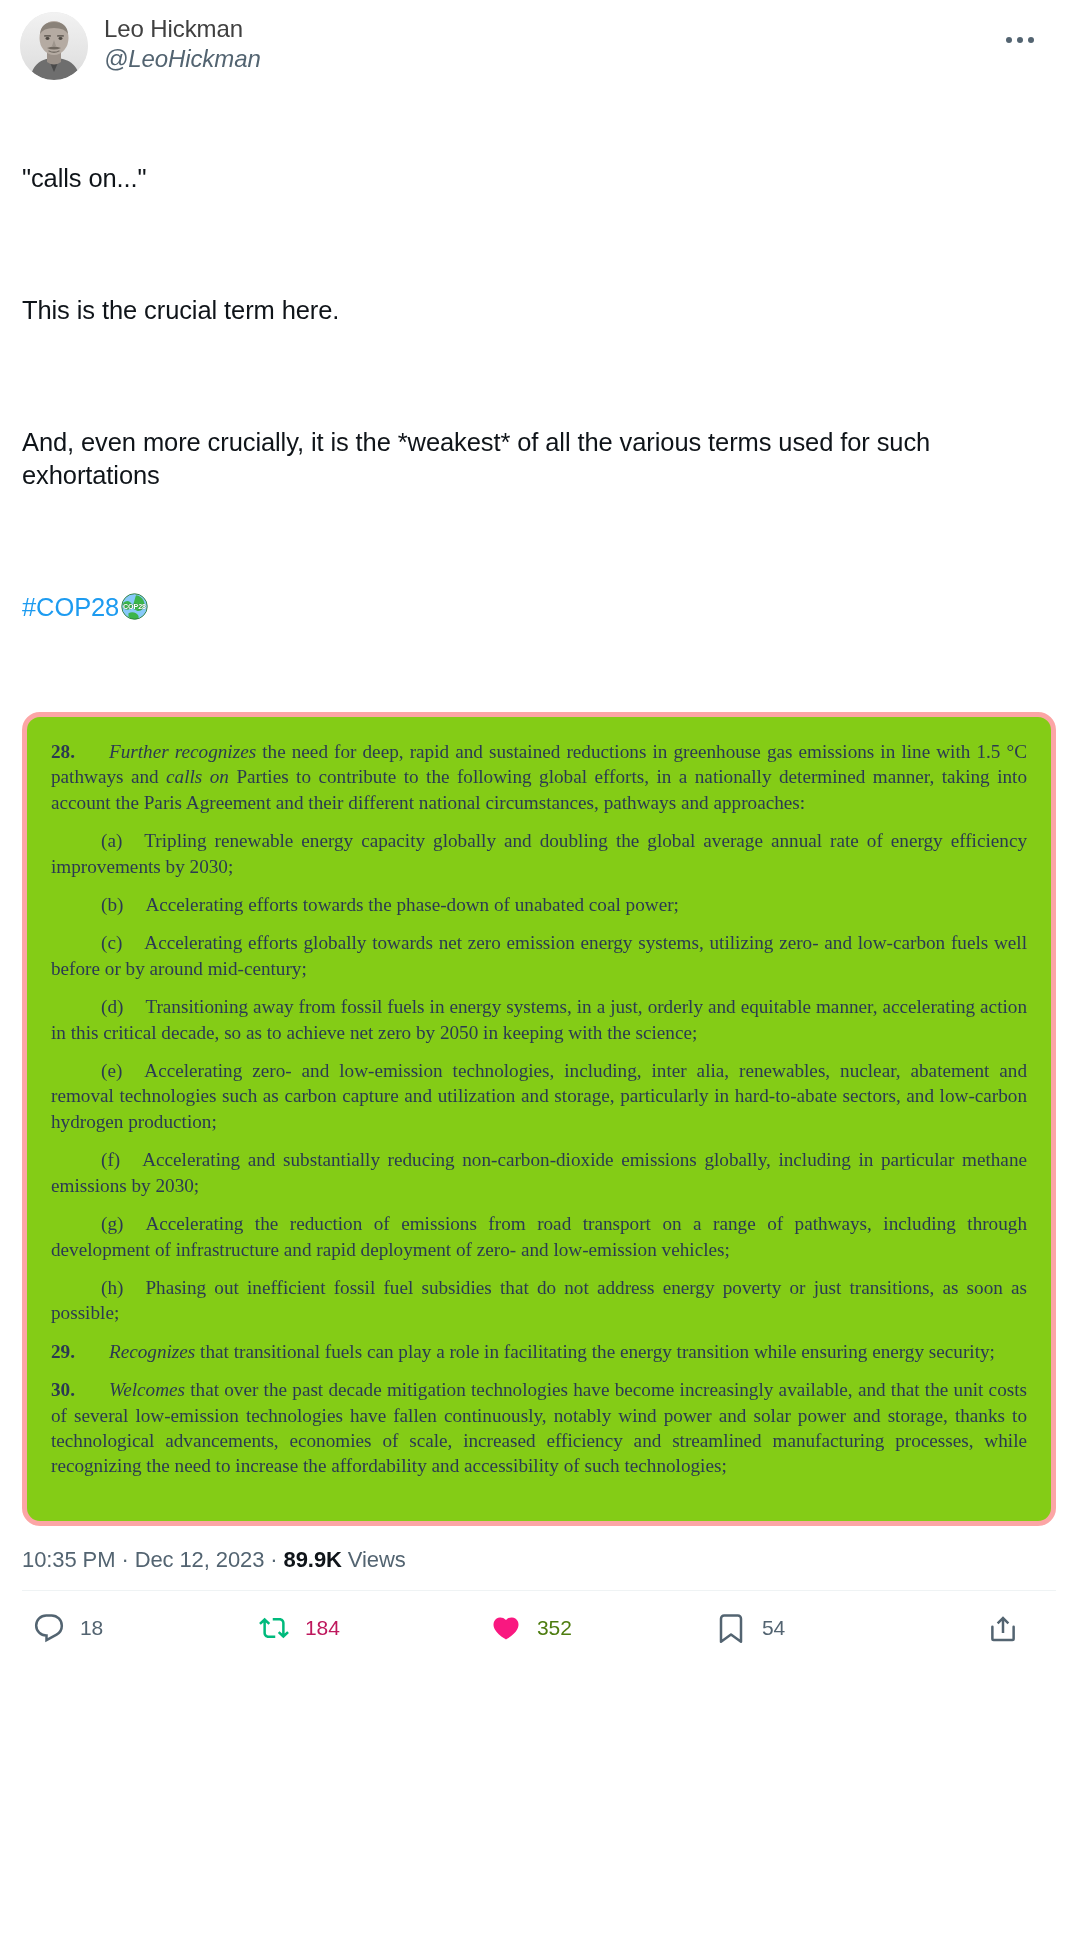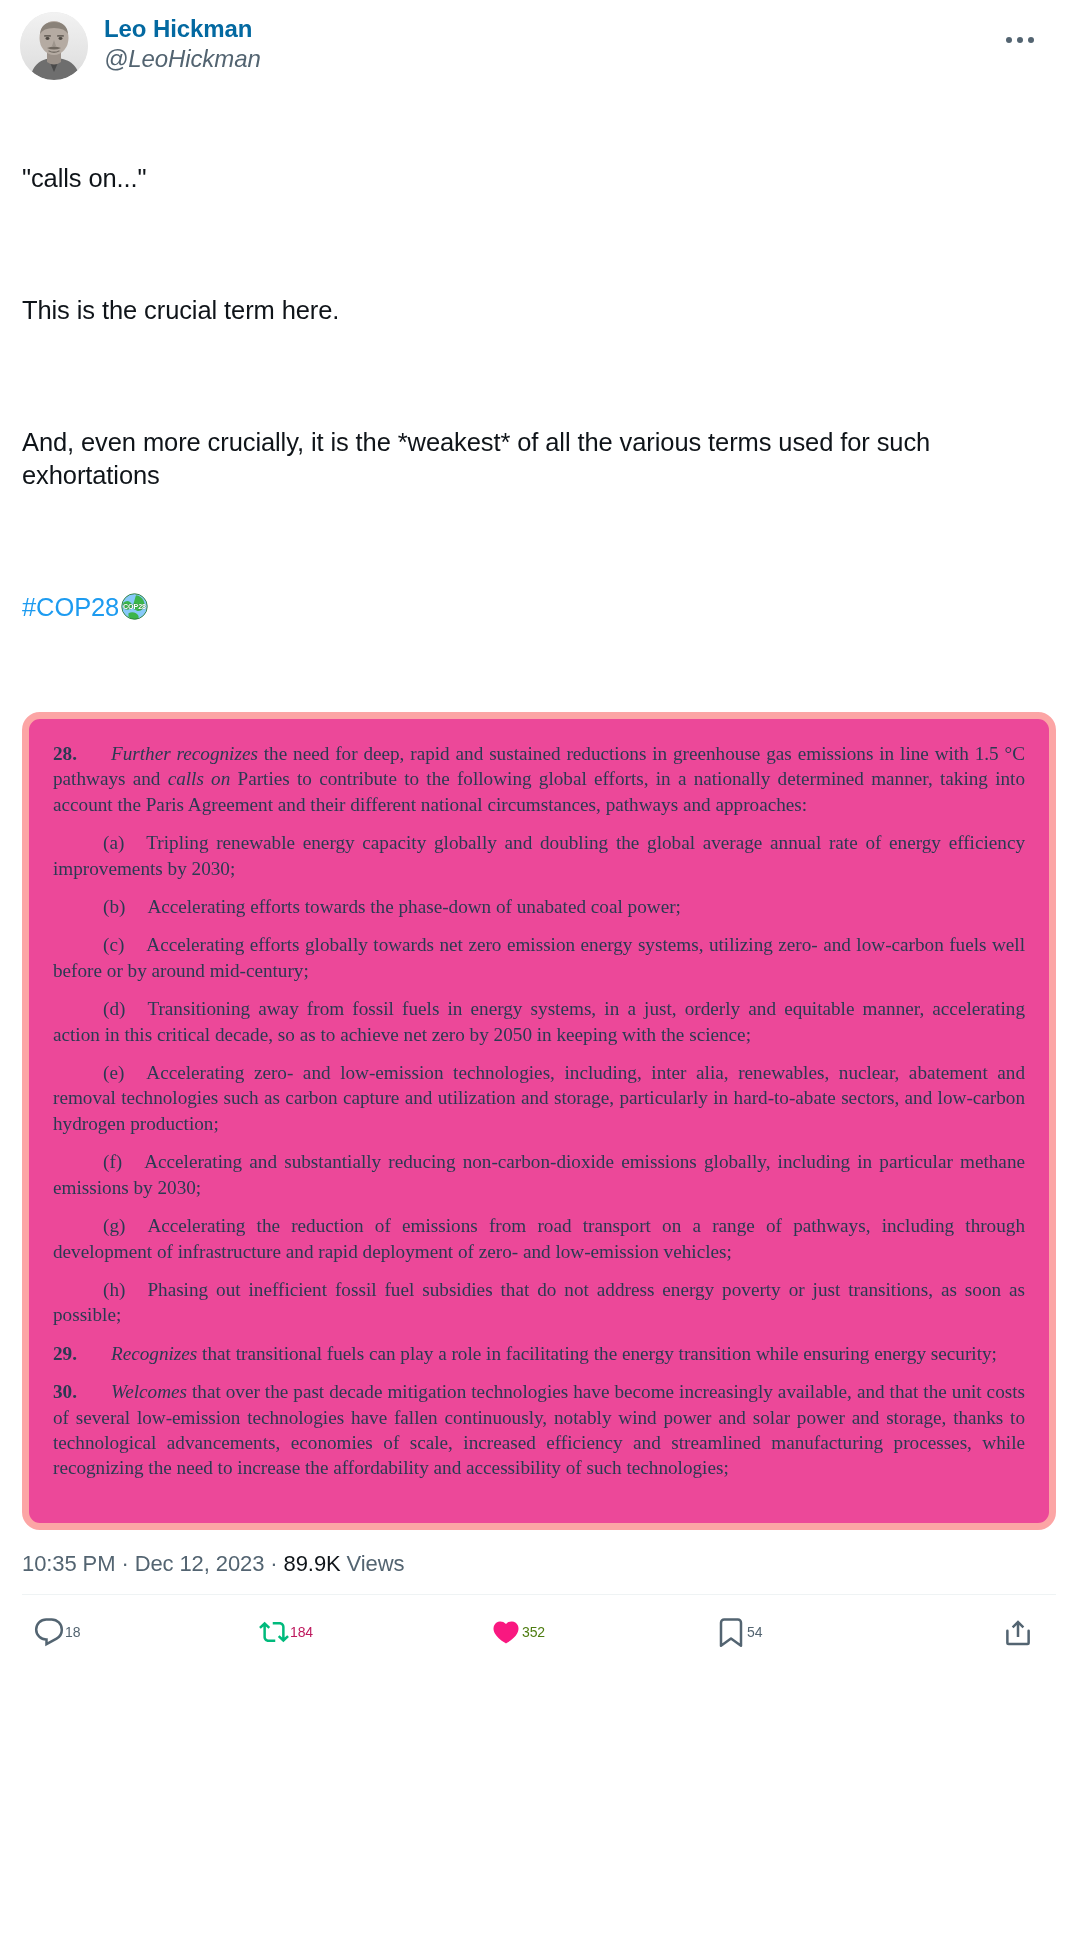--- a/index.html
+++ b/index.html
@@ -40,23 +40,23 @@
   .avatar svg { display:block; width:100%; height:100%; }
   .id-block {
     margin-left: 16px;
     display: flex;
     flex-direction: column;
     justify-content: center;
     padding-top: 2px;
   }
   .display-name {
     font-size: 24px;
-    font-weight: bold;
+    font-weight: normal;
     line-height: 30px;
-    color: #0369a1;
+    color: #404040;
     letter-spacing: -0.1px;
   }
   .handle {
     font-size: 24px;
     line-height: 30px;
     color: #536471;
     font-weight: normal;
     letter-spacing: -0.1px;
     font-style: italic;
   }
@@ -105,24 +105,24 @@
     display: inline-block;
     width: 27px;
     height: 27px;
     vertical-align: -4px;
     margin-left: 2px;
   }
 
   
   .media-card {
     margin: 22px 22px 0 22px;
-    border: 7px solid #fca5a5;
+    border: 5px solid #fca5a5;
     border-radius: 18px;
     overflow: hidden;
-    background: #ec4899;
+    background: #84cc16;
   }
   .doc {
     padding: 22px 24px 26px 24px;
     font-family: "Liberation Serif", serif;
     font-size: 19.2px;
     line-height: 25.4px;
     color: #2b3a52;
     text-align: justify;
   }
   .doc p {
@@ -141,41 +141,41 @@
   
   .tw-meta {
     padding: 20px 22px 16px 22px;
     font-size: 22px;
     line-height: 28px;
     color: #536471;
     letter-spacing: -0.1px;
   }
   .tw-meta .views-count {
     color: #0f1419;
-    font-weight: normal;
+    font-weight: bold;
   }
 
   
   .divider {
     height: 1px;
     background: #eff3f4;
     margin: 0 22px;
   }
   .tw-actions {
     display: flex;
     align-items: center;
     padding: 22px 30px 22px 34px;
     box-sizing: border-box;
   }
   .act {
     display: flex;
     align-items: center;
-    gap: 1px;
+    gap: 16px;
     color: #536471;
-    font-size: 14px;
+    font-size: 21px;
     letter-spacing: -0.1px;
     text-align: center;
   }
   .act .lbl { line-height: 1; }
   .act svg { display: block; }
   .act.reply { width: 225px; }
   .act.retweet { width: 232px; color: #be185d; }
   .act.like { width: 225px; color: #4d7c0f; }
   .act.bookmark { width: 190px; }
   .act.share { margin-left: auto; margin-right: 14px; }

